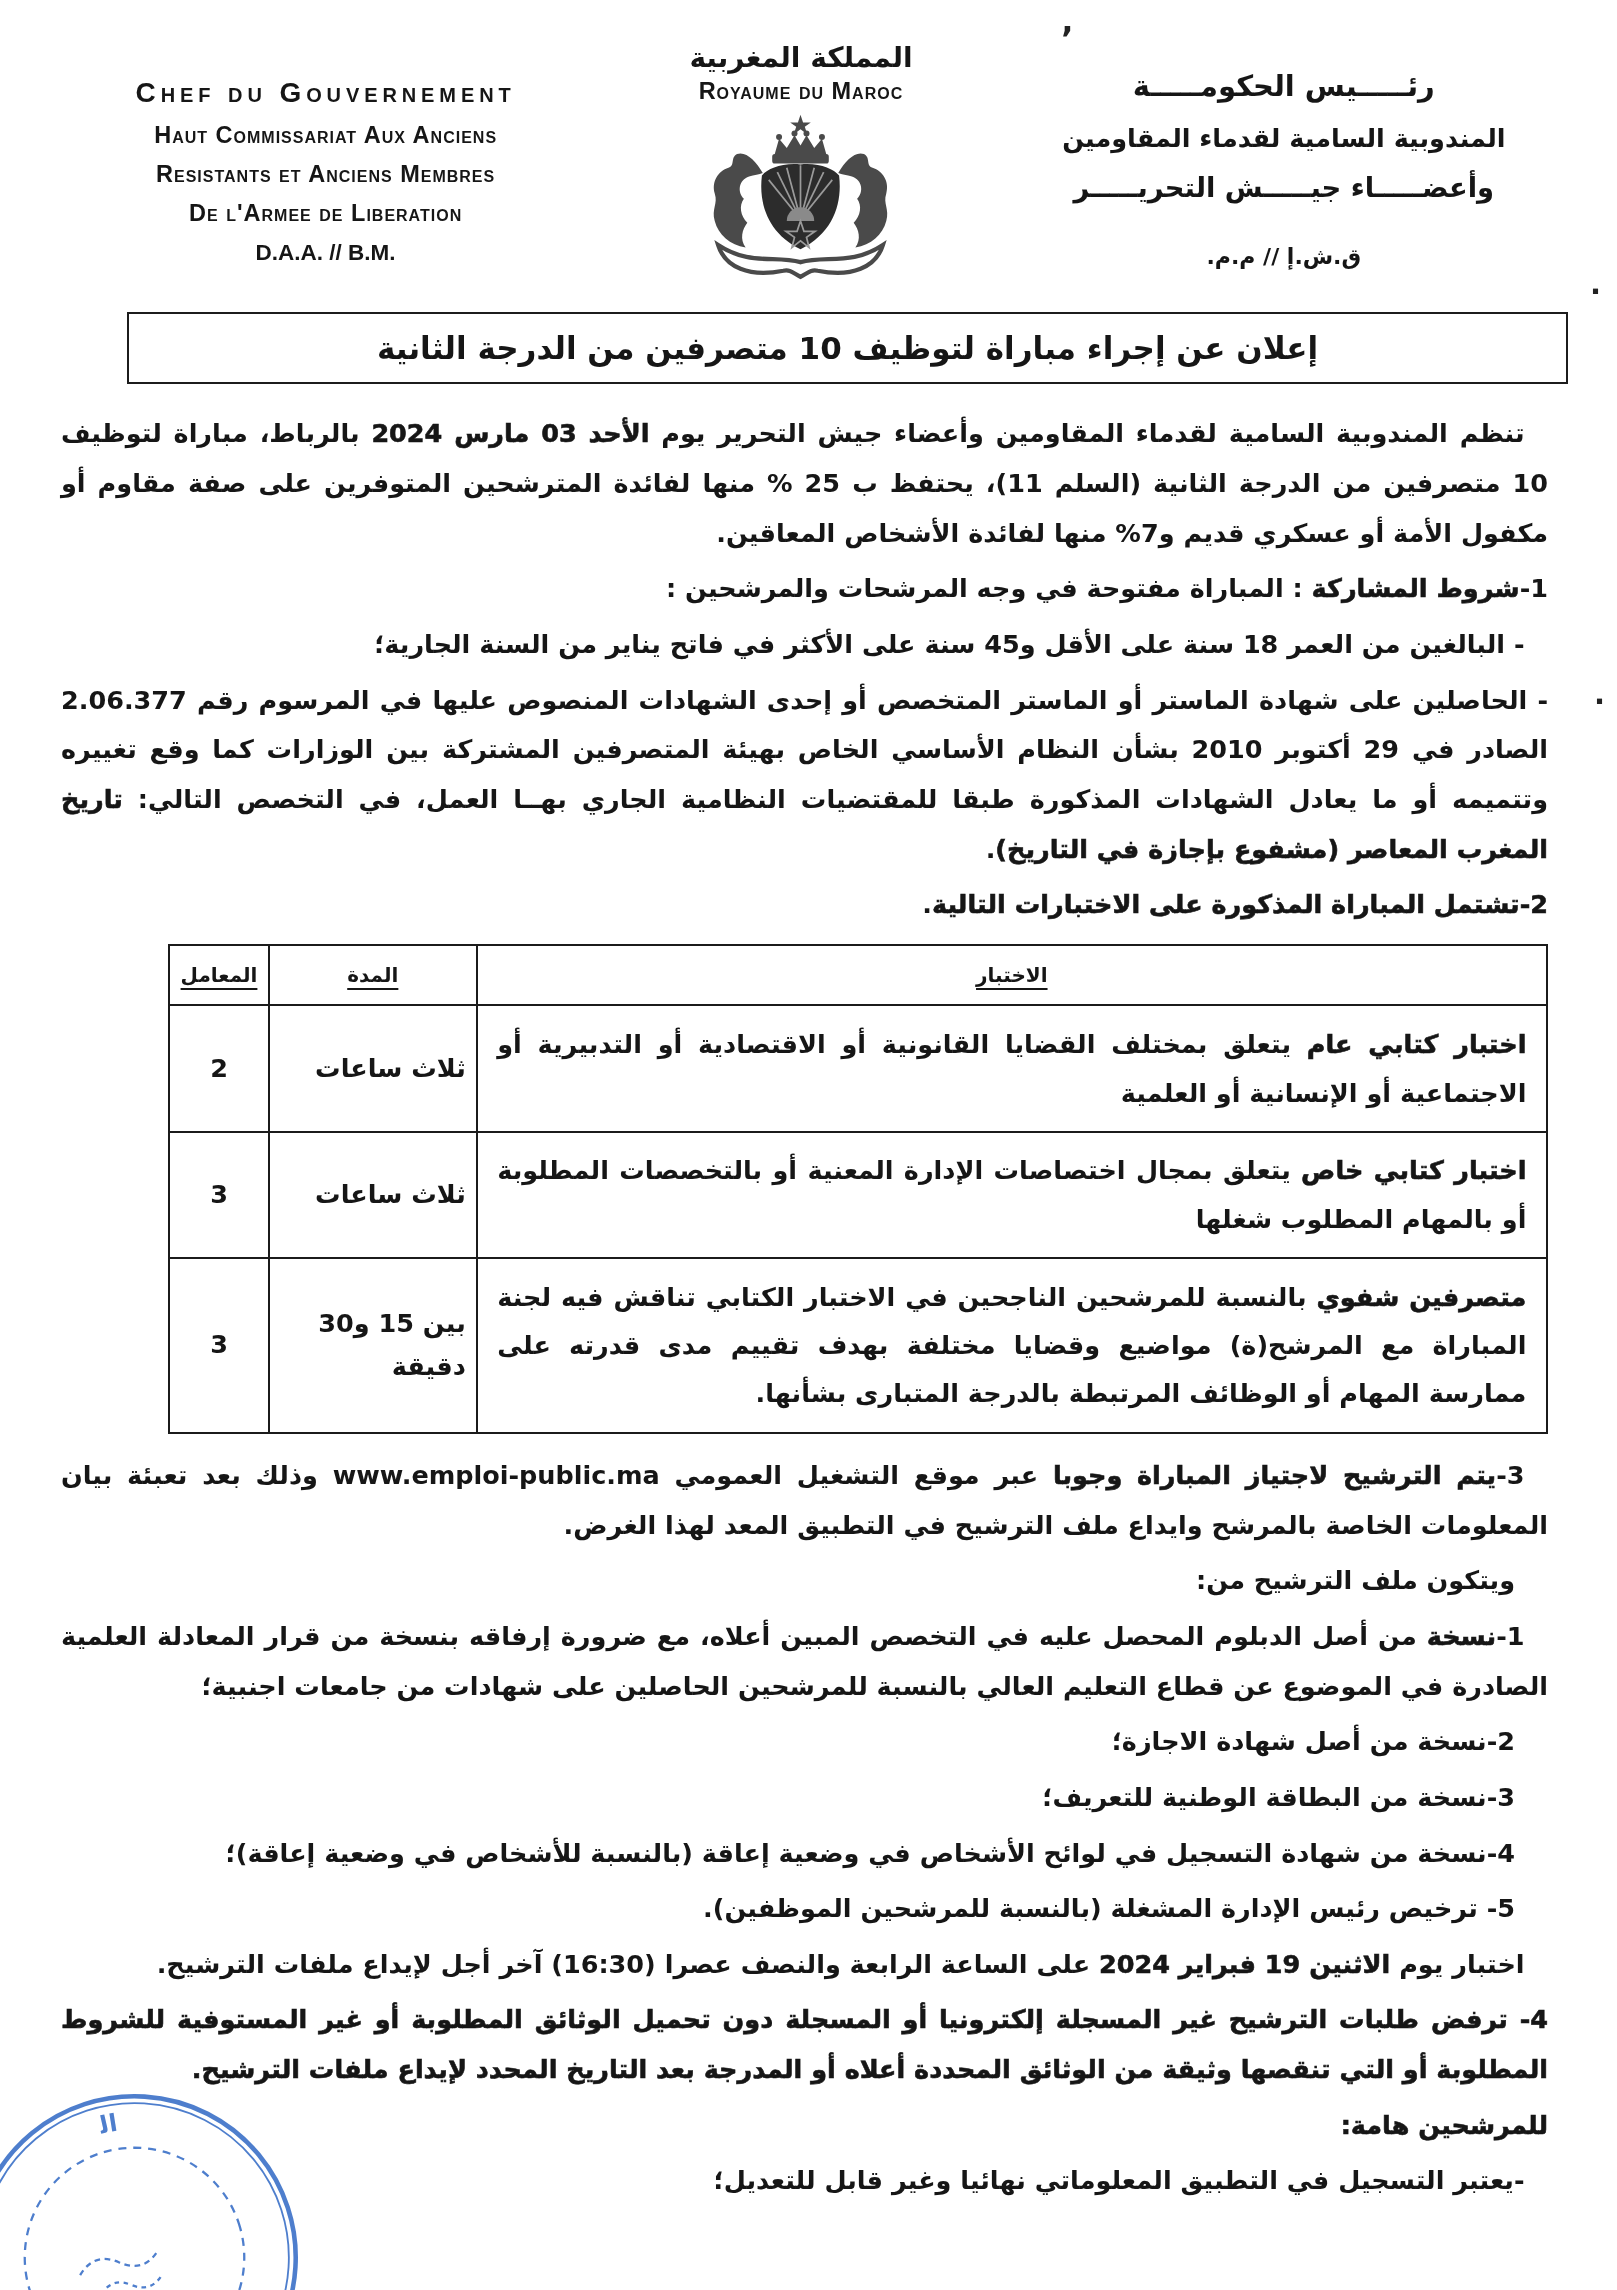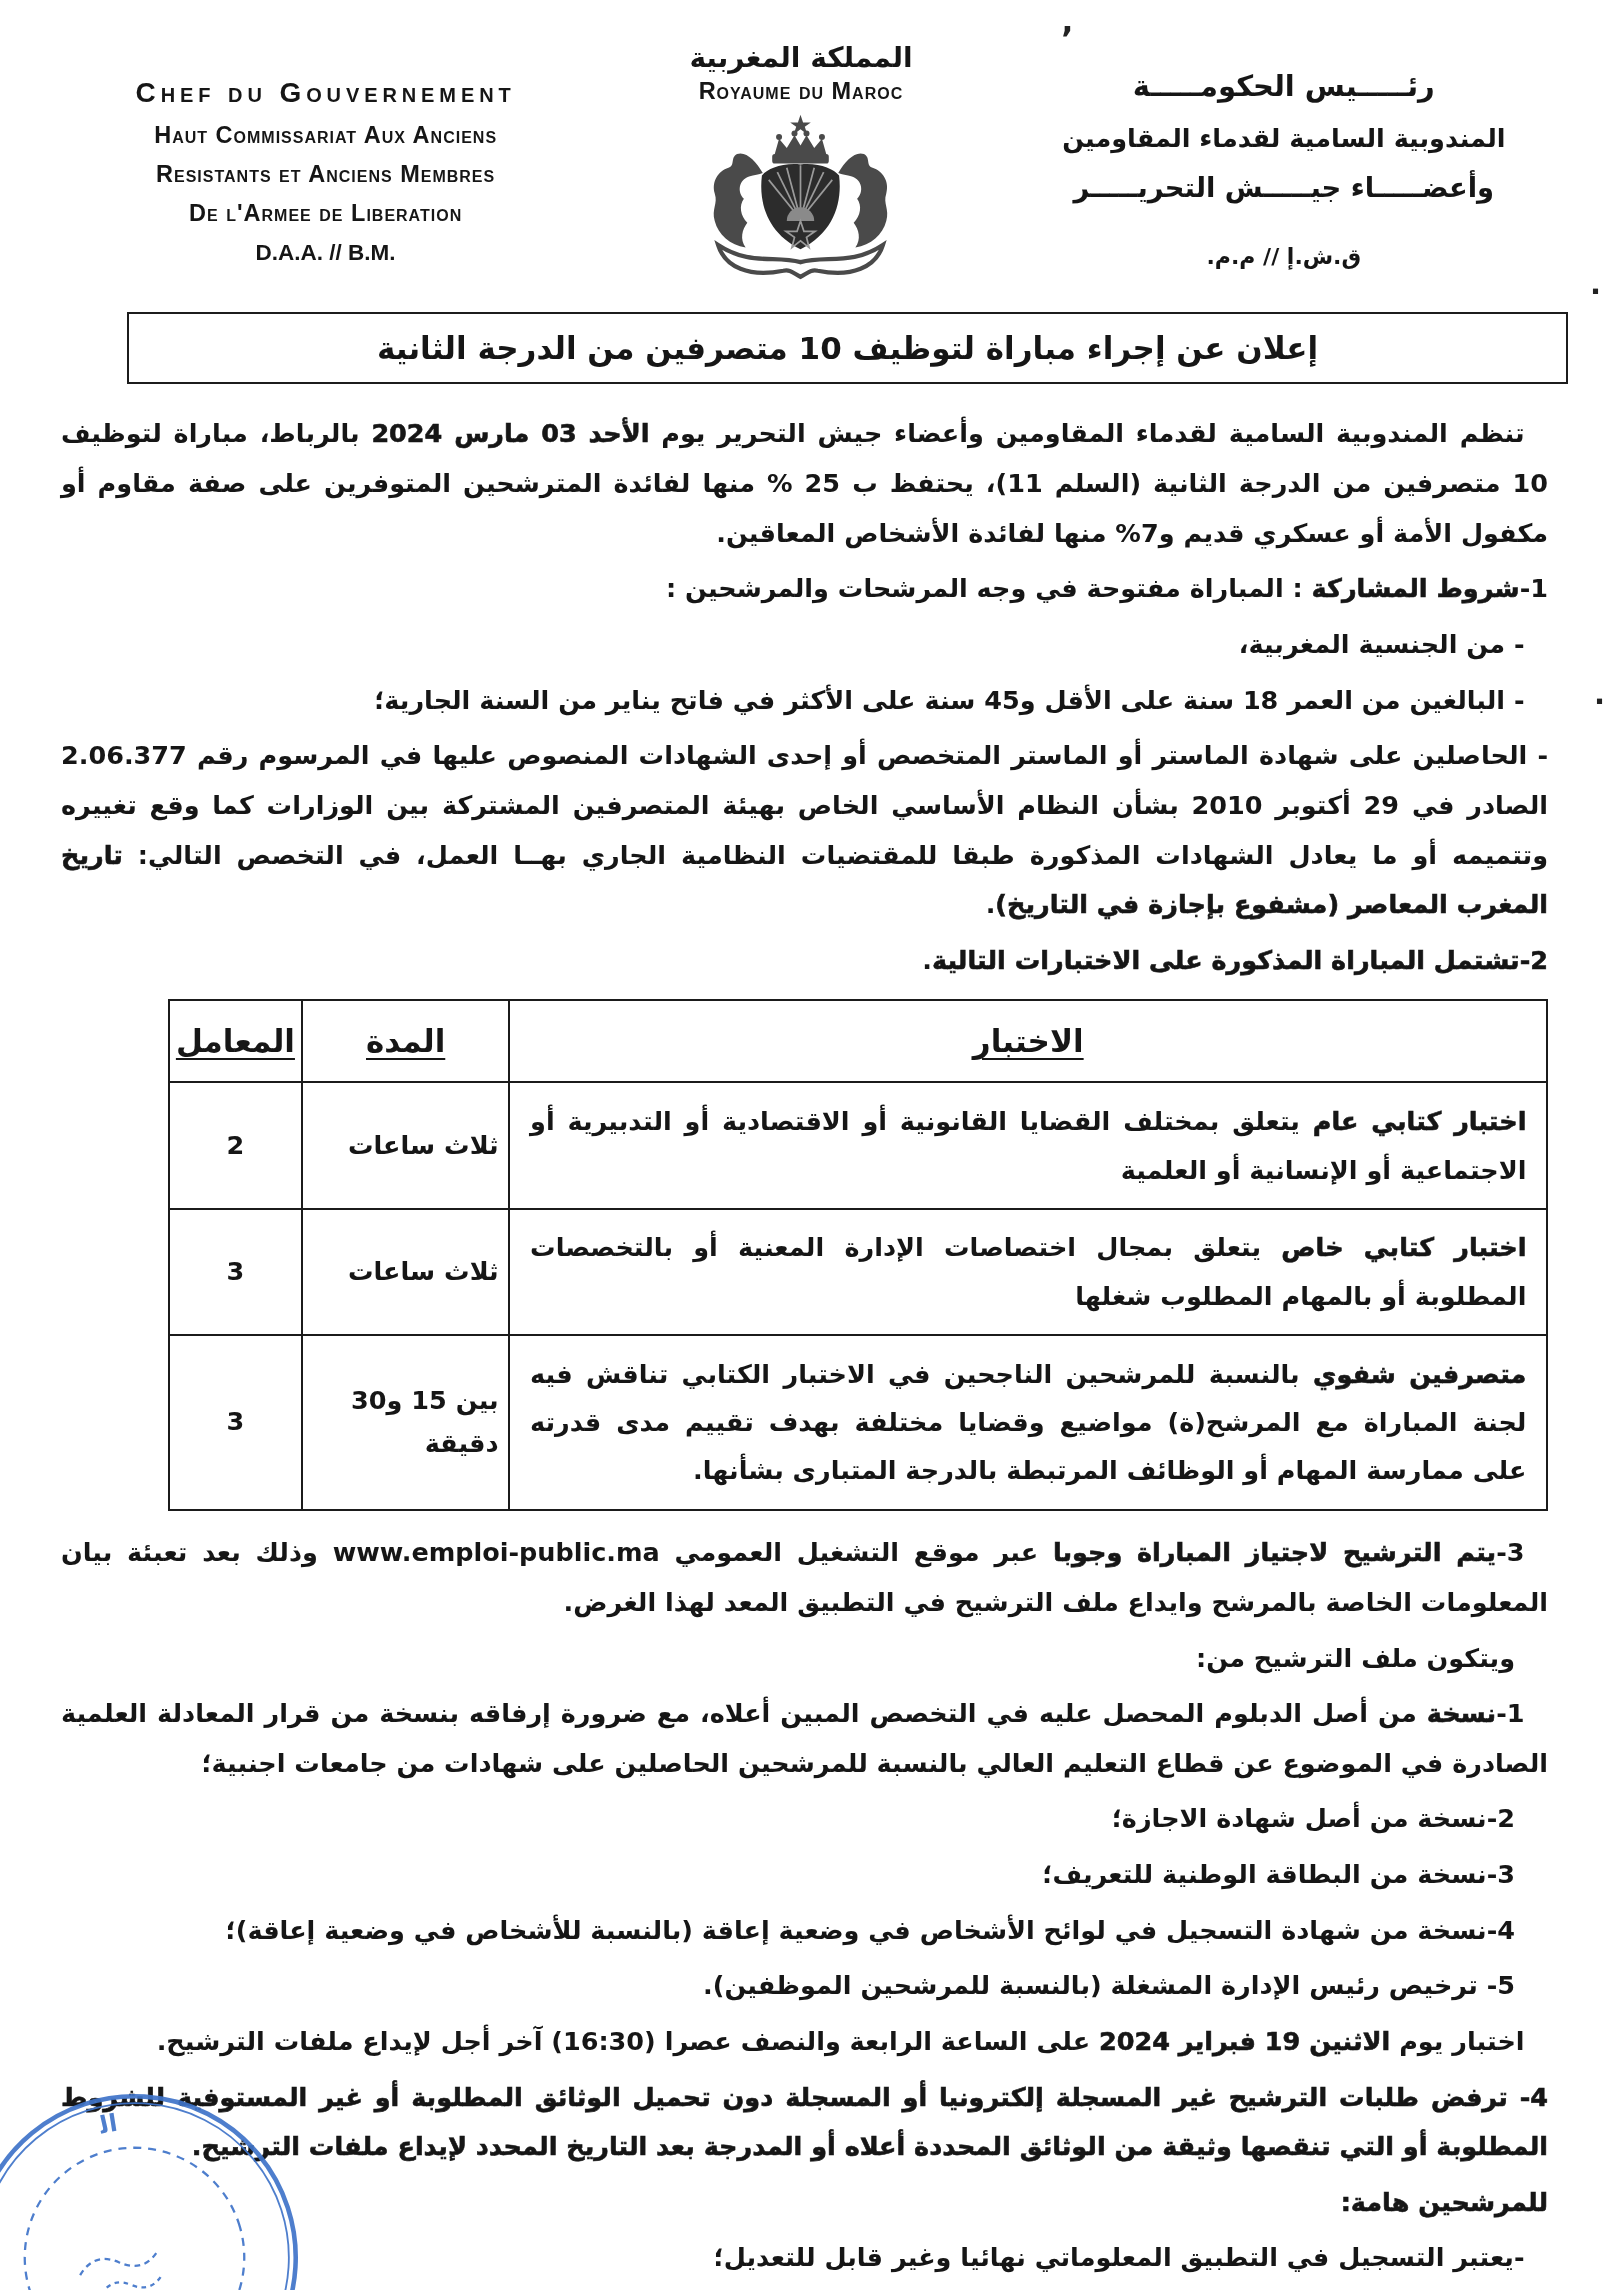--- a/index.html
+++ b/index.html
@@ -40,21 +40,21 @@
   .ind2 { text-indent:33px; }
   .b { -webkit-text-stroke:0.6px currentColor; }
   .u { text-decoration-thickness:2.2px; text-underline-offset:5.9px; }
   .ltr-run { direction:ltr; unicode-bidi:embed; }
   
   table.exams {
     border-collapse:collapse; width:1380px; margin:13.7px auto 17.6px 0;
     margin-right:0; font-size:25.5px;
   }
   table.exams th, table.exams td { border:2.5px solid #1b1b1b; }
-  table.exams th { font-size:31px; padding:9.8px 5.9px; }
+  table.exams th { font-size:20px; padding:9.8px 5.9px; }
   table.exams th span { text-decoration:underline; text-decoration-thickness:2.2px; text-underline-offset:5.9px; }
   td.exam  { text-align:justify; padding:13.7px 19.6px; line-height:1.9; }
   td.dur   { width:186px; padding:5.9px 9.8px; line-height:1.7; }
   td.coef  { text-align:center; width:96px; }
   
   .stamp { position:absolute; left:-37px; top:2086px; width:343px; height:343px; opacity:.92; }
   
   .speck { position:absolute; color:#222; font-weight:bold; }
 </style>
 </head>
@@ -112,21 +112,20 @@
     </div>
   </div>
 
   <div class="title-box">إعلان عن إجراء مباراة لتوظيف 10 متصرفين من الدرجة الثانية</div>
 
   <div class="content">
 
     <p class="par ind1"><span>تنظم المندوبية السامية لقدماء المقاومين وأعضاء جيش التحرير يوم </span><span class="b">الأحد 03 مارس 2024</span><span> بالرباط، مباراة لتوظيف 10 متصرفين من الدرجة الثانية (السلم 11)، يحتفظ ب 25 % منها لفائدة المترشحين المتوفرين على صفة مقاوم أو مكفول الأمة أو عسكري قديم و7% منها لفائدة الأشخاص المعاقين.</span></p>
 
     <p class="par"><span>1-</span><span class="b u">شروط المشاركة</span><span> : المباراة مفتوحة في وجه المرشحات والمرشحين :</span></p>
-    <p class="par ind1">- من الجنسية المغربية،</p>
     <p class="par ind1">- البالغين من العمر 18 سنة على الأقل و45 سنة على الأكثر في فاتح يناير من السنة الجارية؛</p>
     <p class="par"><span>- الحاصلين على شهادة الماستر أو الماستر المتخصص أو إحدى الشهادات المنصوص عليها في المرسوم رقم 2.06.377 الصادر في 29 أكتوبر 2010 بشأن النظام الأساسي الخاص بهيئة المتصرفين المشتركة بين الوزارات كما وقع تغييره وتتميمه أو ما يعادل الشهادات المذكورة طبقا للمقتضيات النظامية الجاري بهــا العمل، في التخصص التالي: </span><span class="b">تاريخ المغرب المعاصر (مشفوع بإجازة في التاريخ)</span><span>.</span></p>
 
     <p class="par"><span class="b u">2-تشتمل المباراة المذكورة على الاختبارات التالية</span><span>.</span></p>
 
     <table class="exams">
       <tbody>
           <tr>
         <th><span>الاختبار</span></th>
         <th><span>المدة</span></th>

